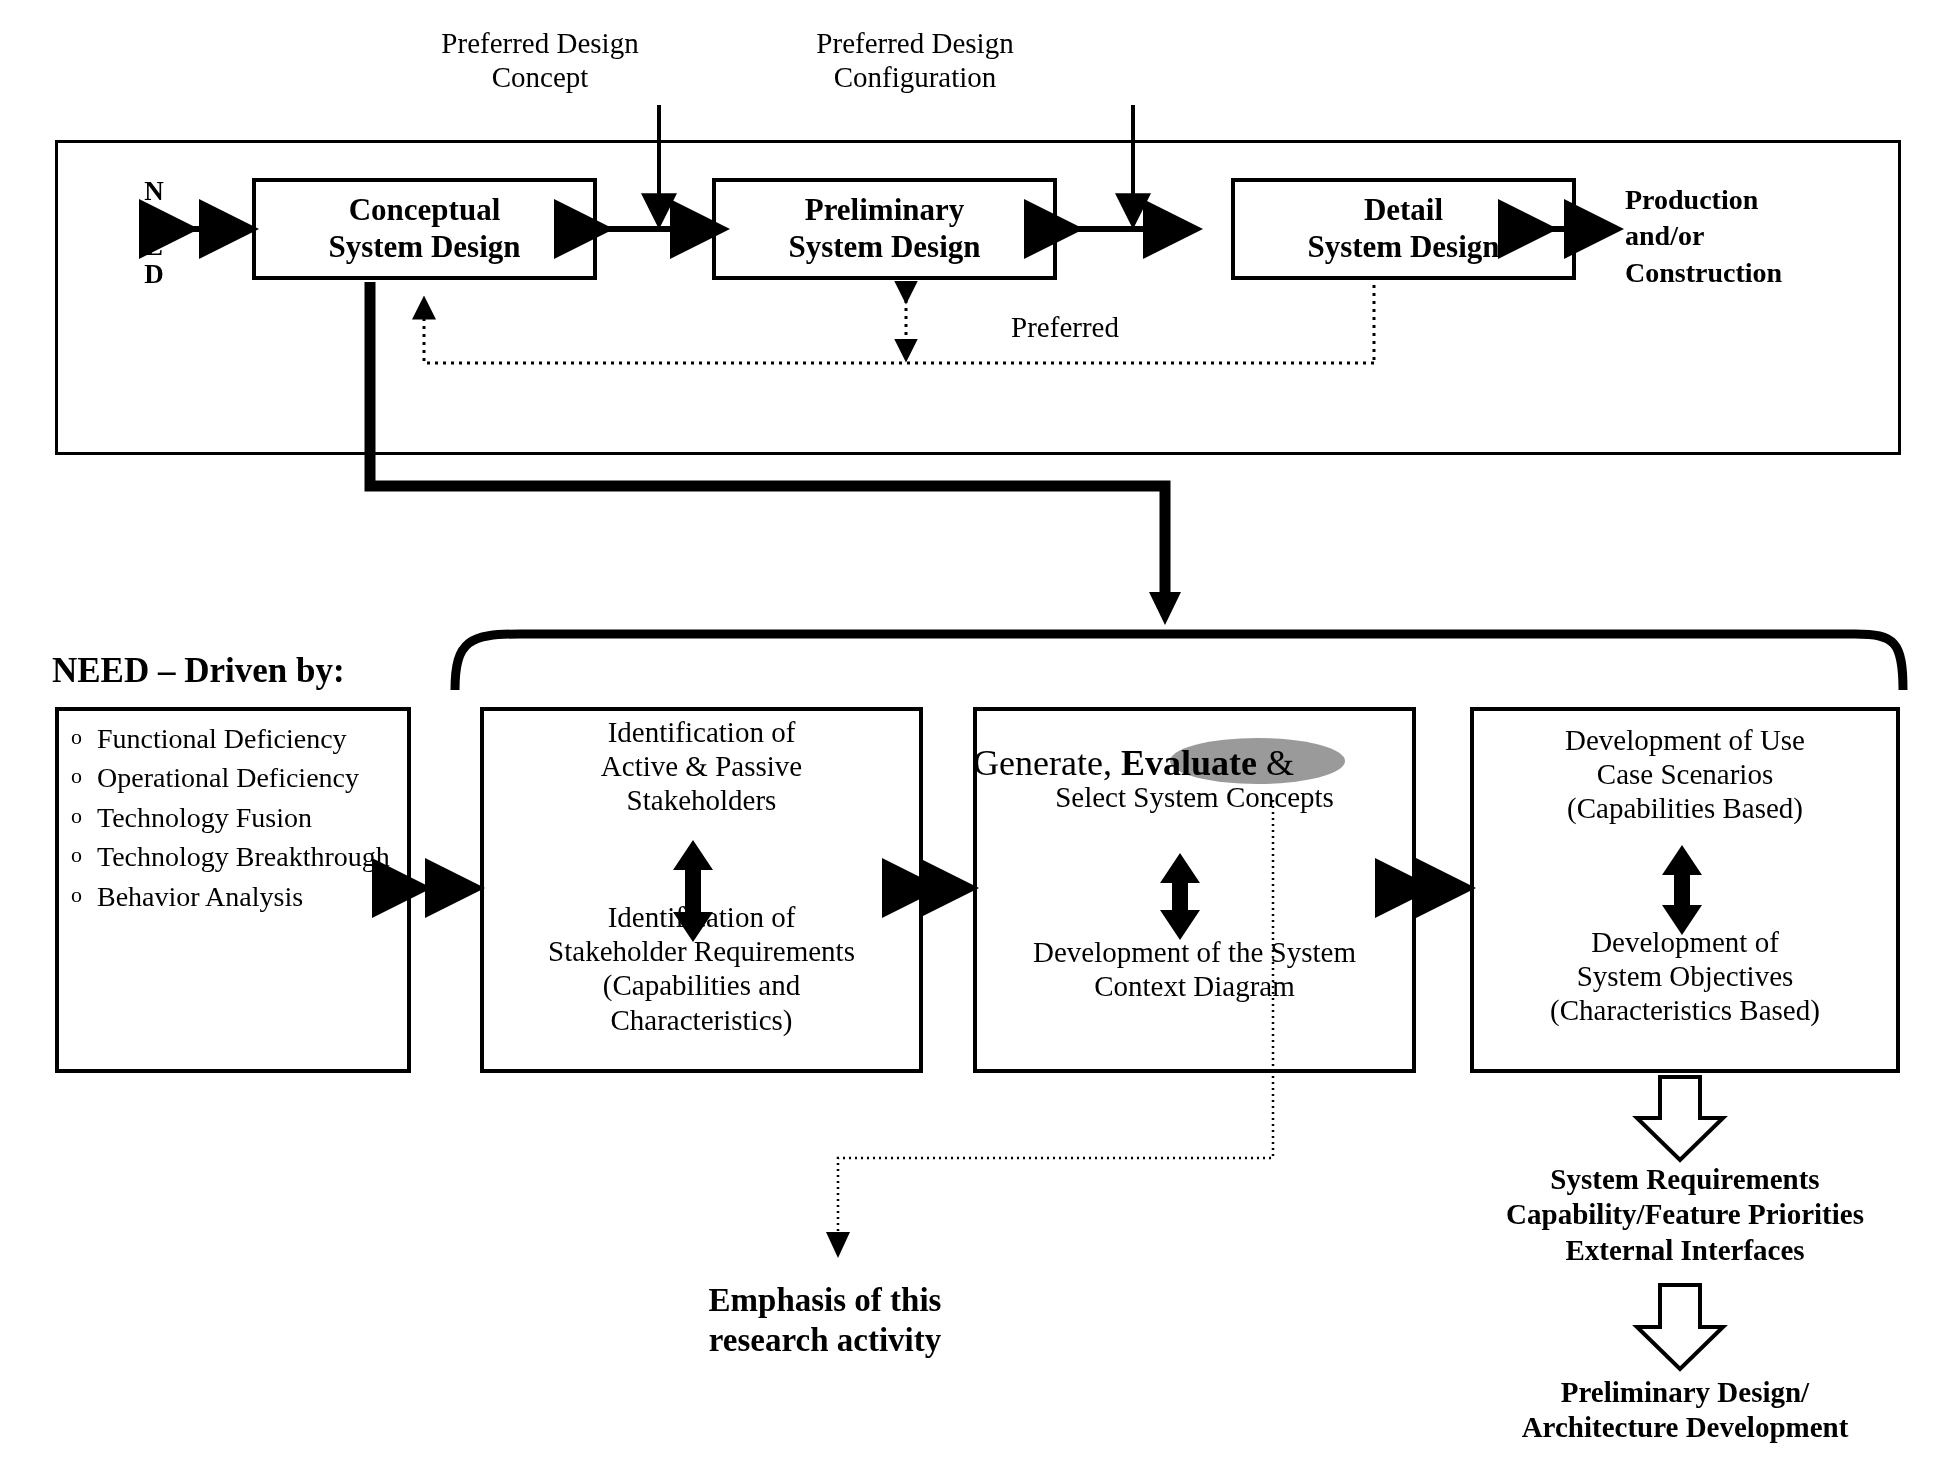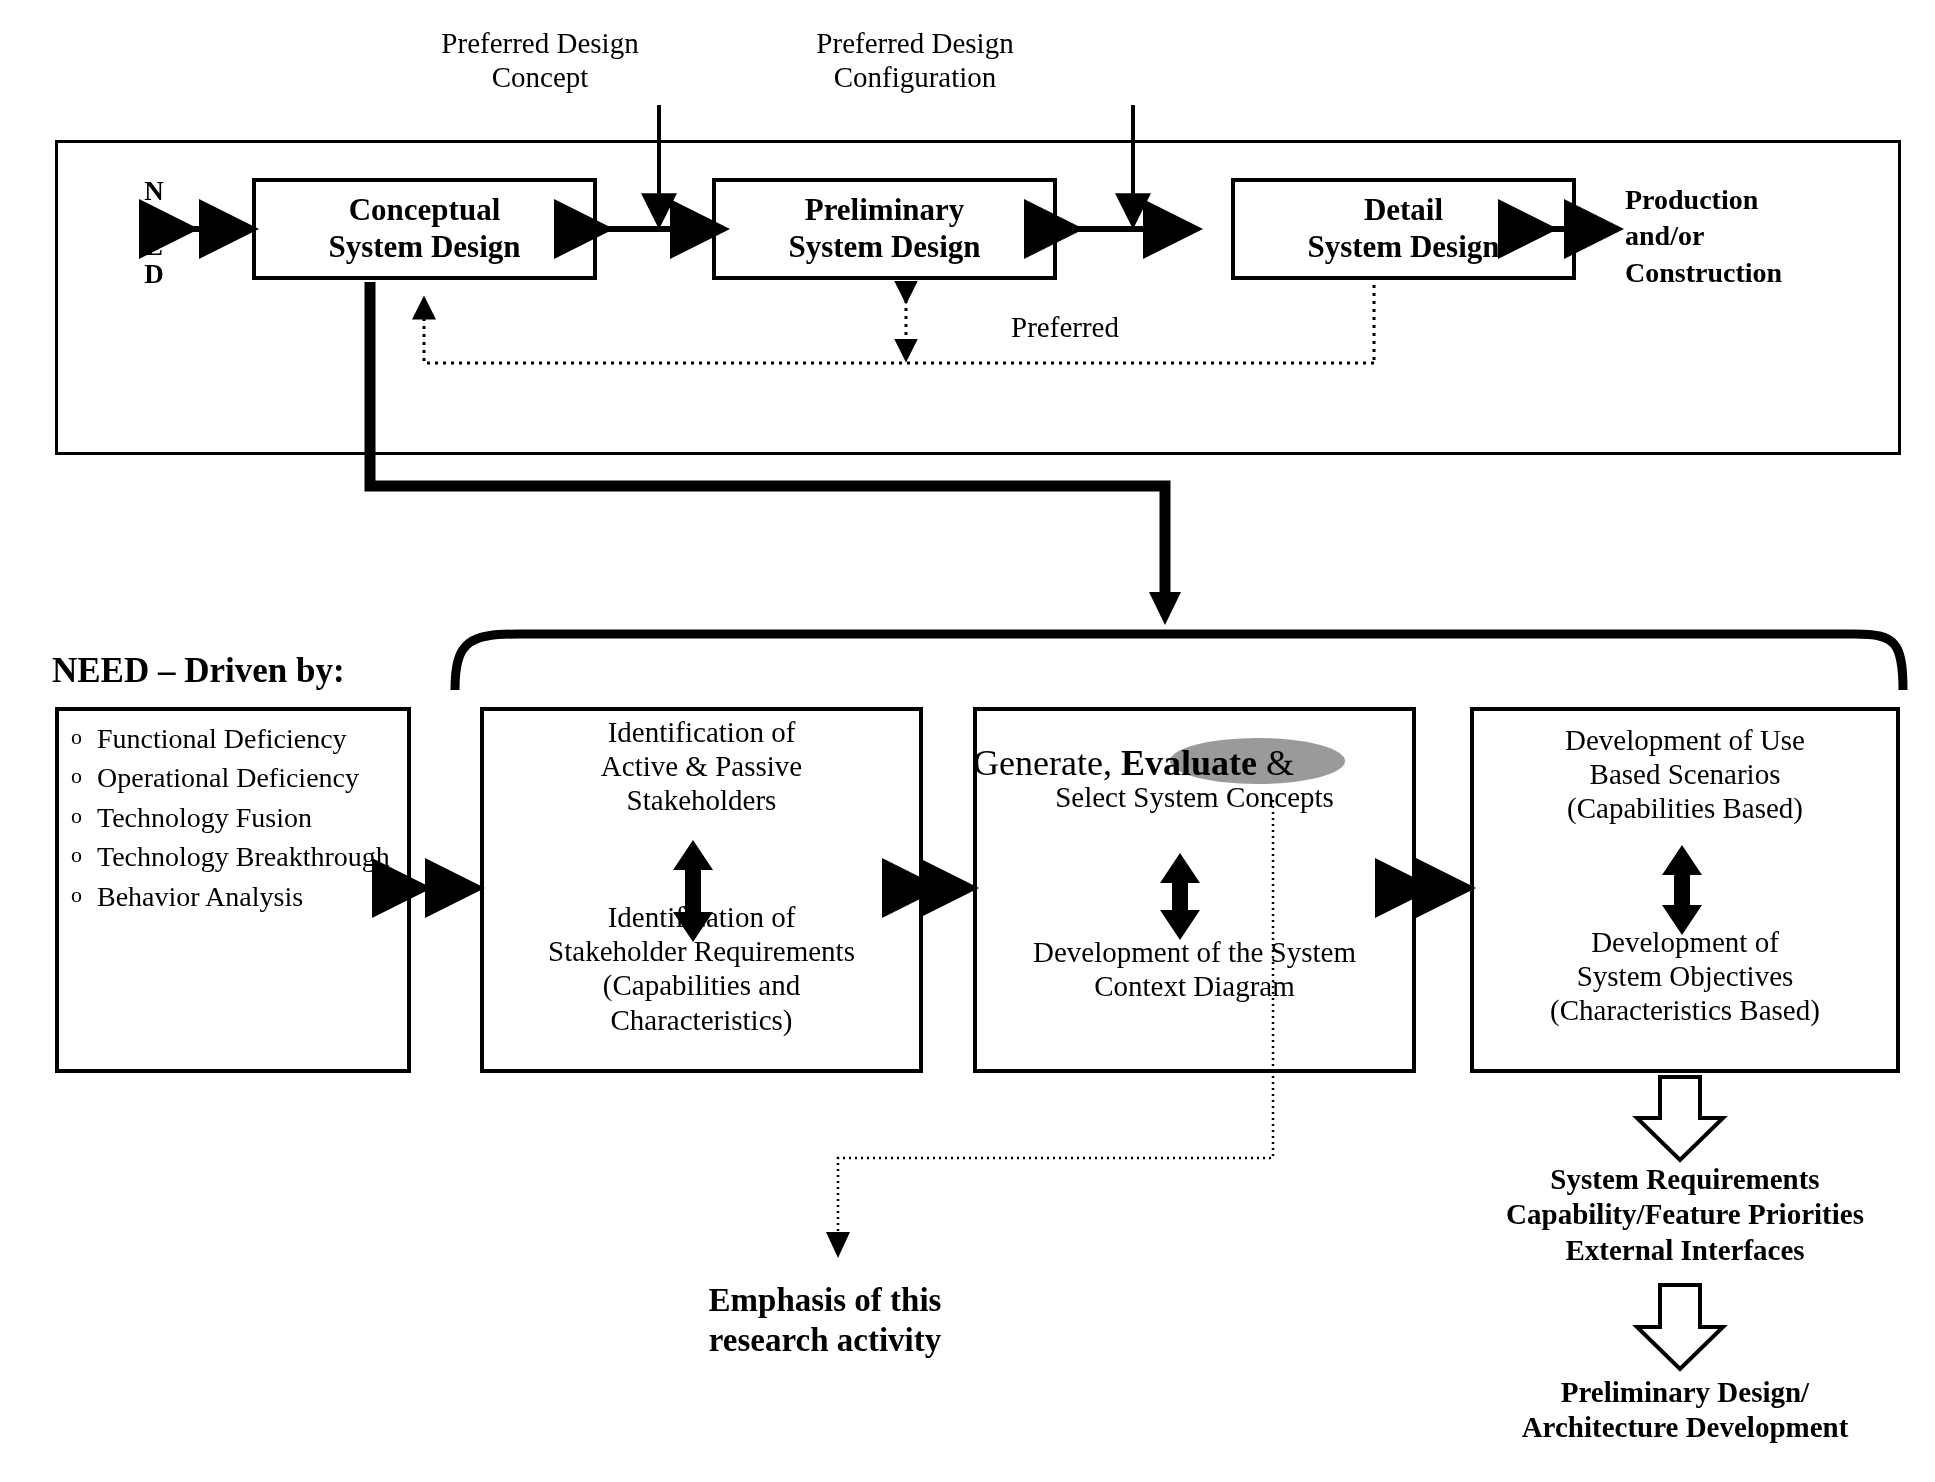--- a/index.html
+++ b/index.html
@@ -140,21 +140,21 @@
   </div>
 
   <div class="lbl" style="left:973px;top:935px;width:443px;font-size:29px;">
     <div>Development of the System</div>
     <div>Context Diagram</div>
   </div>
 
   <div class="box" style="left:1470px;top:707px;width:430px;height:366px;"></div>
   <div class="lbl" style="left:1470px;top:723px;width:430px;font-size:29px;">
     <div>Development of Use</div>
-    <div>Based Scenarios</div>
+    <div>Case Scenarios</div>
     <div>(Capabilities Based)</div>
   </div>
   <div class="lbl" style="left:1470px;top:925px;width:430px;font-size:29px;">
     <div>Development of</div>
     <div>System Objectives</div>
     <div>(Characteristics Based)</div>
   </div>
 
   <div class="lbl bold" style="left:1455px;top:1162px;width:460px;font-size:29px;line-height:1.22;">
     <div>System Requirements</div>

